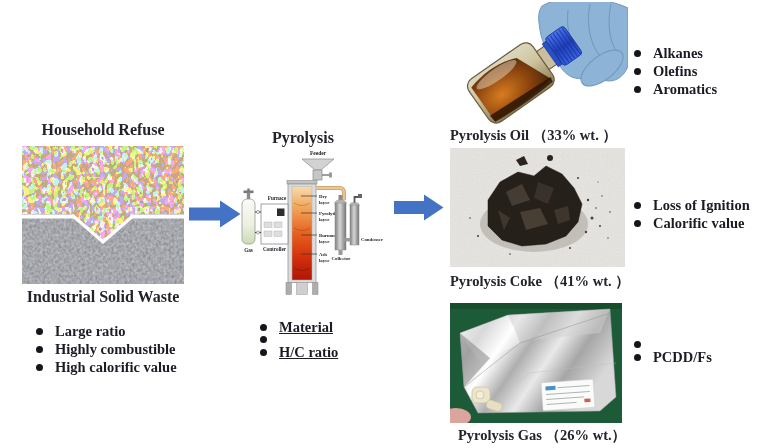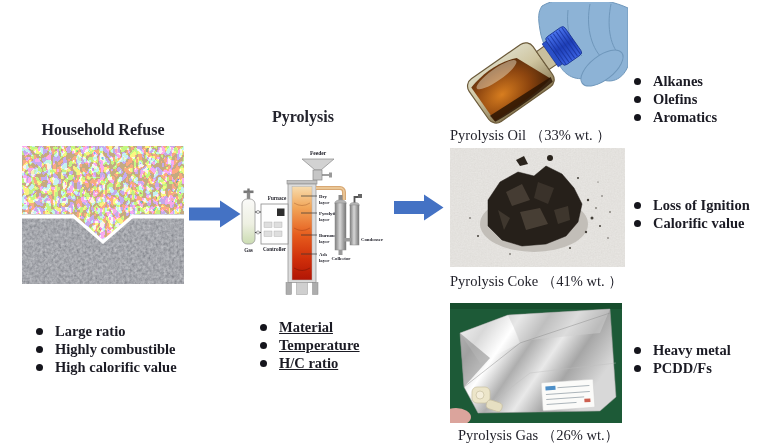--- a/index.html
+++ b/index.html
@@ -1,20 +1,20 @@
 <!DOCTYPE html>
 <html><head>
 <meta charset="utf-8">
 <style>
   html,body{margin:0;padding:0;background:#fff;}
   .canvas{position:relative;width:768px;height:448px;background:#fff;overflow:hidden;
           font-family:"Liberation Serif",serif;}
   .abs{position:absolute;}
   .ttl{font-weight:bold;font-size:16px;color:#23232c;text-align:center;}
-  .cap{font-weight:normal;font-size:14.5px;color:#23232c;white-space:nowrap;}
+  .cap{font-weight:bold;font-size:14.5px;color:#23232c;white-space:nowrap;}
   .blist{font-weight:bold;font-size:14.5px;line-height:18px;color:#1b1b24;}
   .bi{display:flex;align-items:center;}
   .dot{width:7px;height:7px;border-radius:50%;background:#15151c;margin-right:12px;flex:none;}
   svg text{font-family:"Liberation Serif",serif;font-weight:bold;fill:#23232c;}
 </style>
 </head>
 <body>
 
 <div class="canvas">
 
@@ -47,41 +47,42 @@
     </defs>
     <rect x="0" y="0" width="162" height="70" filter="url(#refuseF)"></rect>
     <rect x="0" y="72" width="162" height="66" filter="url(#gravelF)"></rect>
     <rect x="0" y="68.5" width="162" height="4" fill="#ffffff"></rect>
     <g clip-path="url(#notchClip)">
       <rect x="42" y="60" width="80" height="42" filter="url(#refuseF)"></rect>
     </g>
     <polyline points="50,69 81,96 112,69" fill="none" stroke="#ffffff" stroke-width="3.2"></polyline>
   </svg>
 
+  <div class="abs ttl" style="left:10px;top:288px;width:186px;">Industrial Solid Waste</div>
 
   <div class="abs blist" style="left:36px;top:322px;">
     <div class="bi">
         <span class="dot"></span>
         <span>Large ratio</span>
       </div>
     <div class="bi">
         <span class="dot"></span>
         <span>Highly combustible</span>
       </div>
     <div class="bi">
         <span class="dot"></span>
         <span>High calorific value</span>
       </div>
   </div>
 
   <svg class="abs" style="left:189px;top:200px;" width="52" height="28" viewBox="0 0 52 28">
     <polygon points="0,7.5 31,7.5 31,0.5 51.5,14 31,27.5 31,20.5 0,20.5" fill="#4472C4"></polygon>
   </svg>
 
-  <div class="abs ttl" style="left:233px;top:108px;width:140px;">Pyrolysis</div>
+  <div class="abs ttl" style="left:233px;top:129px;width:140px;">Pyrolysis</div>
 
   <svg class="abs" style="left:231px;top:142px;" width="172" height="153" viewBox="0 0 172 153">
     <defs>
       <linearGradient id="heatGrad" x1="0" y1="0" x2="0" y2="1">
         <stop offset="0%" stop-color="#f7dcae"></stop>
           <stop offset="22%" stop-color="#f2a75a"></stop>
         <stop offset="52%" stop-color="#e65c1d"></stop>
           <stop offset="78%" stop-color="#cf2e0a"></stop>
         <stop offset="100%" stop-color="#b01505"></stop>
       </linearGradient>
@@ -180,21 +181,20 @@
     <circle cx="27" cy="90.5" r="1.6" fill="#e8e8e8" stroke="#666" stroke-width="0.5"></circle>
   </svg>
 
   <div class="abs blist" style="left:260px;top:318px;text-decoration:underline;">
     <div class="bi">
         <span class="dot"></span>
         <span>Material</span>
       </div>
     <div class="bi">
         <span class="dot"></span>
-        <span>Temperature</span>
       </div>
     <div class="bi">
         <span class="dot"></span>
         <span>H/C ratio</span>
       </div>
   </div>
 
   <svg class="abs" style="left:394px;top:194px;" width="50" height="27" viewBox="0 0 50 27">
     <polygon points="0,7 30,7 30,0.5 49.5,13.5 30,26.5 30,20 0,20" fill="#4472C4"></polygon>
   </svg>
@@ -244,21 +244,21 @@
             <line x1="112.5" y1="10" x2="112.5" y2="42"></line>
         </g>
       </g>
     </g>
 
     <ellipse cx="152" cy="66" rx="25" ry="12" transform="rotate(-38 152 66)" fill="#8db3d6" stroke="#6f97bb" stroke-width="1"></ellipse>
   </svg>
 
   <div class="abs cap" style="left:450px;top:126px;">Pyrolysis Oil （33% wt. ）</div>
 
-  <div class="abs blist" style="left:634px;top:44px;margin-top:28px;">
+  <div class="abs blist" style="left:634px;top:44px;">
     <div class="bi">
         <span class="dot"></span>
         <span>Alkanes</span>
       </div>
     <div class="bi">
         <span class="dot"></span>
         <span>Olefins</span>
       </div>
     <div class="bi">
         <span class="dot"></span>
@@ -360,21 +360,20 @@
       <circle cx="30" cy="92" r="4" fill="#f4eedb" stroke="#c9c0a0" stroke-width="0.7"></circle>
     </g>
     <ellipse cx="6" cy="114" rx="15" ry="9" fill="#dba49c"></ellipse>
   </svg>
 
   <div class="abs cap" style="left:458px;top:426px;width:172px;text-align:left;">Pyrolysis Gas （26% wt.）</div>
 
   <div class="abs blist" style="left:634px;top:341px;">
     <div class="bi">
         <span class="dot"></span>
-        <span>Heavy metal</span>
       </div>
     <div class="bi">
         <span class="dot"></span>
         <span>PCDD/Fs</span>
       </div>
   </div>
 
 </div>
 
 </body></html>

